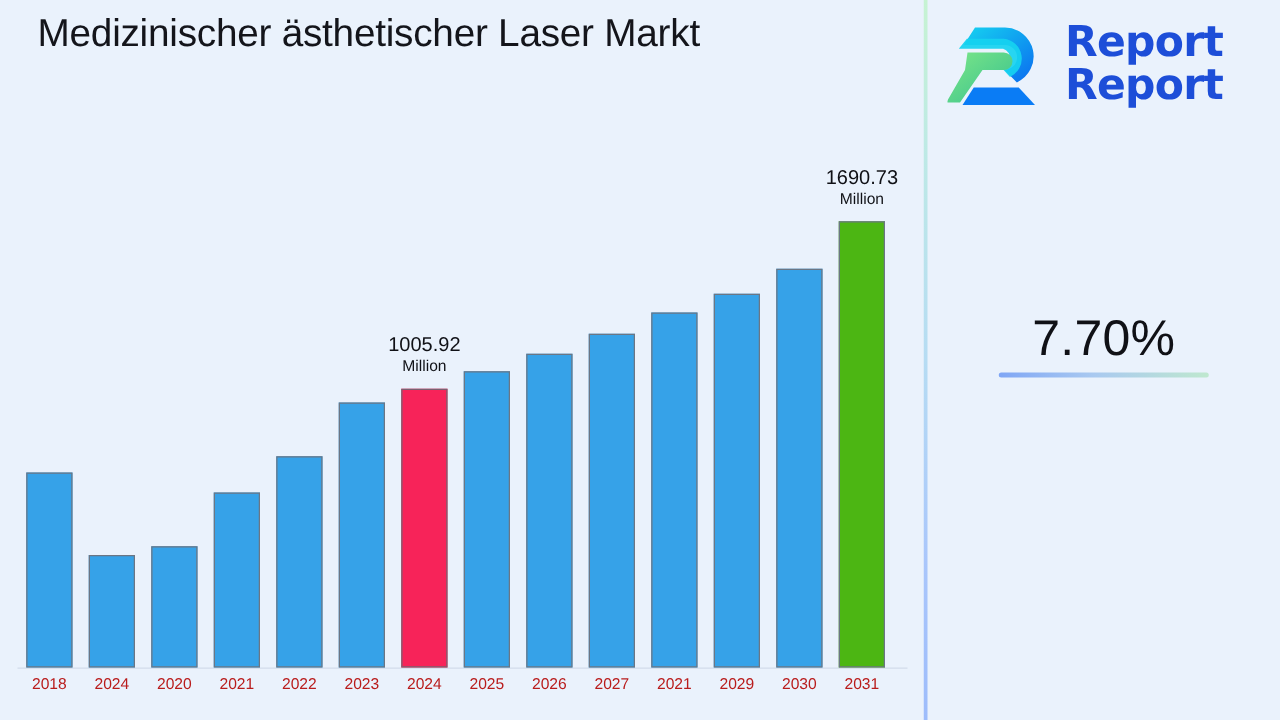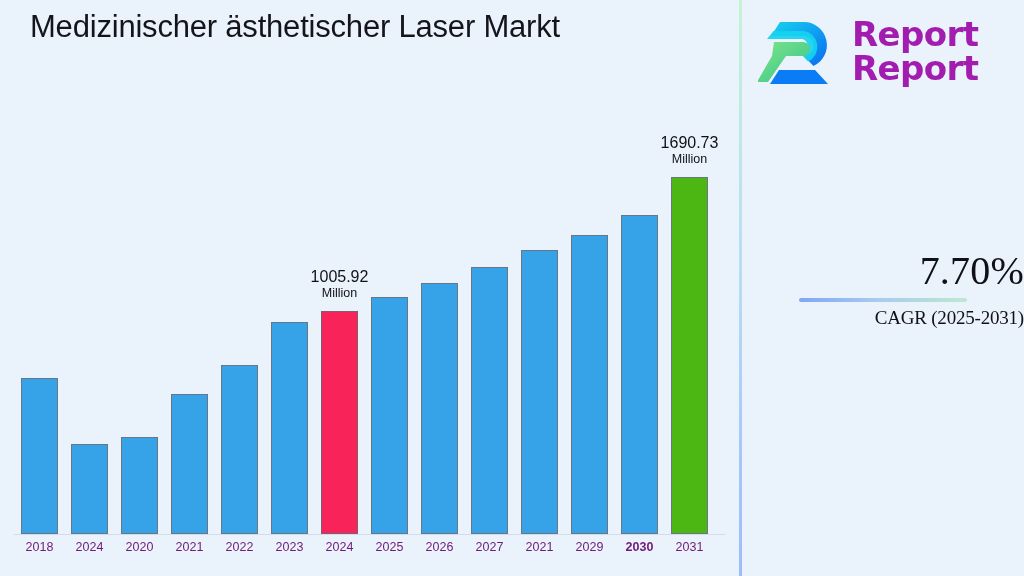--- a/index.html
+++ b/index.html
@@ -36,21 +36,21 @@
     border:1px solid #6b7684;
     background:#36a2e8;
   }
   .bar.pink{background:#f72359;border-color:#7a6070;}
   .bar.green{background:#4cb613;border-color:#6b7684;}
 
   .xtick{
     position:absolute;
     text-align:center;
     font-size:12.5px;
-    color:#701a75;
+    color:#b91c1c;
     top:540px;
     width:60px;
   }
 
   .bar-label{
     position:absolute;
     text-align:center;
     width:120px;
     line-height:1.12;
     color:#101116;
@@ -72,26 +72,26 @@
     position:absolute;left:16px;top:12px;
     width:252px;height:80px;
     display:flex;align-items:center;gap:14px;
   }
   .logo-mark{width:80px;height:72px;flex:0 0 auto;}
   .logo-text{
     font-family:"DejaVu Sans", sans-serif;
     font-weight:bold;
     font-size:34px;
     line-height:0.99;
-    color:#a21caf;
+    color:#1d4ed8;
     letter-spacing:-0.6px;
   }
 
   .cagr-block{
-    position:absolute;left:0;top:250px;width:282px;text-align:right;font-family:Liberation Serif, serif;
+    position:absolute;left:0;top:250px;width:282px;text-align:center;
   }
   .cagr-value{
     font-size:40px;font-weight:400;color:#101116;line-height:1.05;
     letter-spacing:0.2px;
   }
   .cagr-rule{
     width:168px;height:4px;margin:6px auto 5px auto;
     background:linear-gradient(to right,#7fa6f5 0%,#a9c9f0 45%,#bfe8cf 100%);
     border-radius:2px;
   }
@@ -133,21 +133,21 @@
         <div class="xtick" style="left: 359.5px;">2025</div>
         <div class="bar" title="2026: 1137 Million" style="left: 421px; top: 283px; width: 37px; height: 251px;"></div>
         <div class="xtick" style="left: 409.5px; text-align: center;">2026</div>
         <div class="bar" title="2027: 1213 Million" style="left: 471px; top: 267px; width: 37px; height: 267px;"></div>
         <div class="xtick" style="left: 459.5px;">2027</div>
         <div class="bar" title="2028: 1294 Million" style="left: 521px; top: 250px; width: 37px; height: 284px;"></div>
         <div class="xtick" style="left: 509.5px;">2021</div>
         <div class="bar" title="2029: 1365 Million" style="left: 571px; top: 235px; width: 37px; height: 299px;"></div>
         <div class="xtick" style="left: 559.5px;">2029</div>
         <div class="bar" title="2030: 1460 Million" style="left: 621px; top: 215px; width: 37px; height: 319px;"></div>
-        <div class="xtick" style="left: 609.5px; font-weight: bold;">2030</div>
+        <div class="xtick" style="left: 609.5px;">2030</div>
         <div class="bar green" title="2031: 1690.73 Million" style="left: 671px; top: 177px; width: 37px; height: 357px;"></div>
         <div class="xtick" style="left: 659.5px;">2031</div>
         <div class="bar-label" style="left: 629.5px; top: 134px;">
           <span class="val">1690.73</span>
           <span class="unit">Million</span>
         </div>
       </div>
   </div>
 
   <div class="divider"></div>
@@ -182,17 +182,16 @@
       </span>
       <span class="logo-text">
         <span>Report</span><br>
         <span>Report</span>
       </span>
     </div>
 
     <div class="cagr-block">
       <div class="cagr-value">7.70%</div>
       <div class="cagr-rule"></div>
-      <div class="cagr-caption">CAGR (2025-2031)</div>
     </div>
 
   </div>
 </div>
 
 </body></html>

